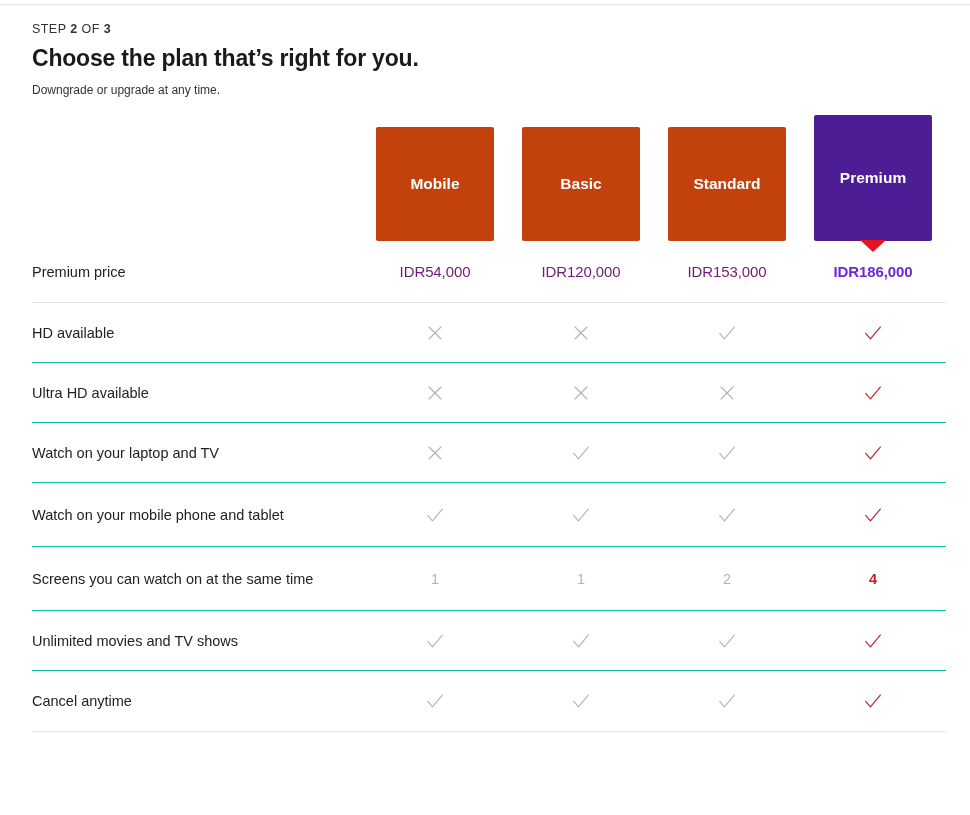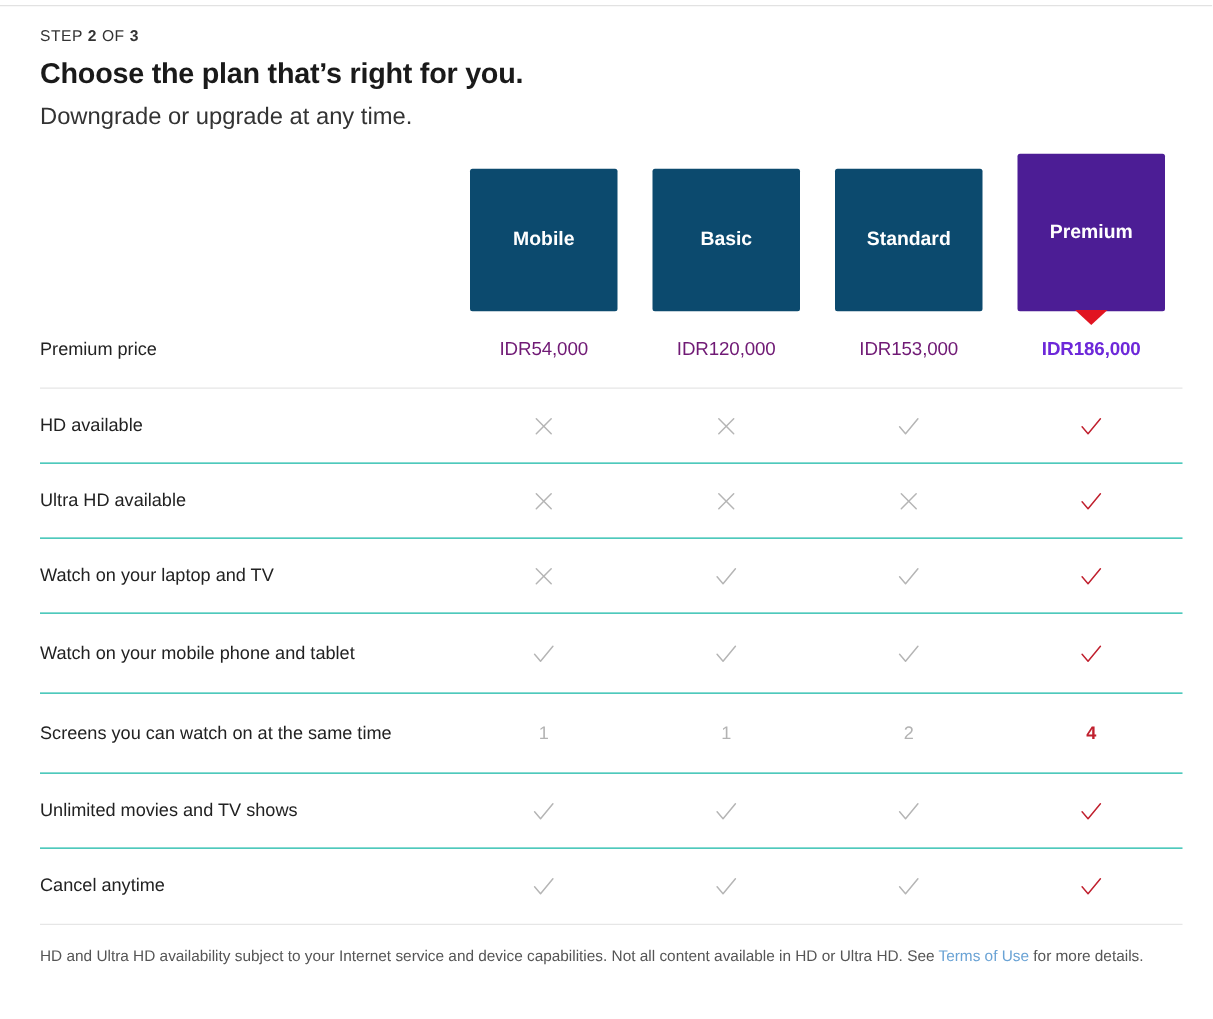--- a/index.html
+++ b/index.html
@@ -51,21 +51,21 @@
   .headline {
     font-size: 23px;
     font-weight: 700;
     color: #1a1a1a;
     letter-spacing: -0.2px;
     margin-bottom: 11px;
     white-space: nowrap;
   }
 
   .subhead {
-    font-size: 19px;
+    font-size: 12px;
     color: #333333;
     margin-bottom: 0;
     white-space: nowrap;
   }
 
   
   .table {
     margin-top: 18px;
     width: 914px;
   }
@@ -98,21 +98,21 @@
   .cards-row {
     height: 126px;
     align-items: flex-end;
   }
   .cards-row .plan-cell { align-items: flex-end; height: 126px; }
 
   .plan-card {
     position: relative;
     width: 118px;
     height: 114px;
-    background: #0c4a6e;
+    background: #c2410c;
     border-radius: 2px;
     display: flex;
     align-items: center;
     justify-content: center;
     color: #ffffff;
     font-size: 15.5px;
     font-weight: 700;
   }
 
   .plan-card.selected {
@@ -462,18 +462,15 @@
                   <path d="M4 12.5 L9.2 18.5 L20 5.5"></path>
                 </svg>
               </span>
             </div>
           </div>
         </div>
 
       <div class="divider-under-rows"></div>
     </div>
 
-    <div class="footnote">
-      <span>HD and Ultra HD availability subject to your Internet service and device capabilities. Not all content available in HD or Ultra HD. See </span><a href="#">Terms of Use</a><span> for more details.</span>
-    </div>
 
   </div>
 </div>
 
 </body></html>

